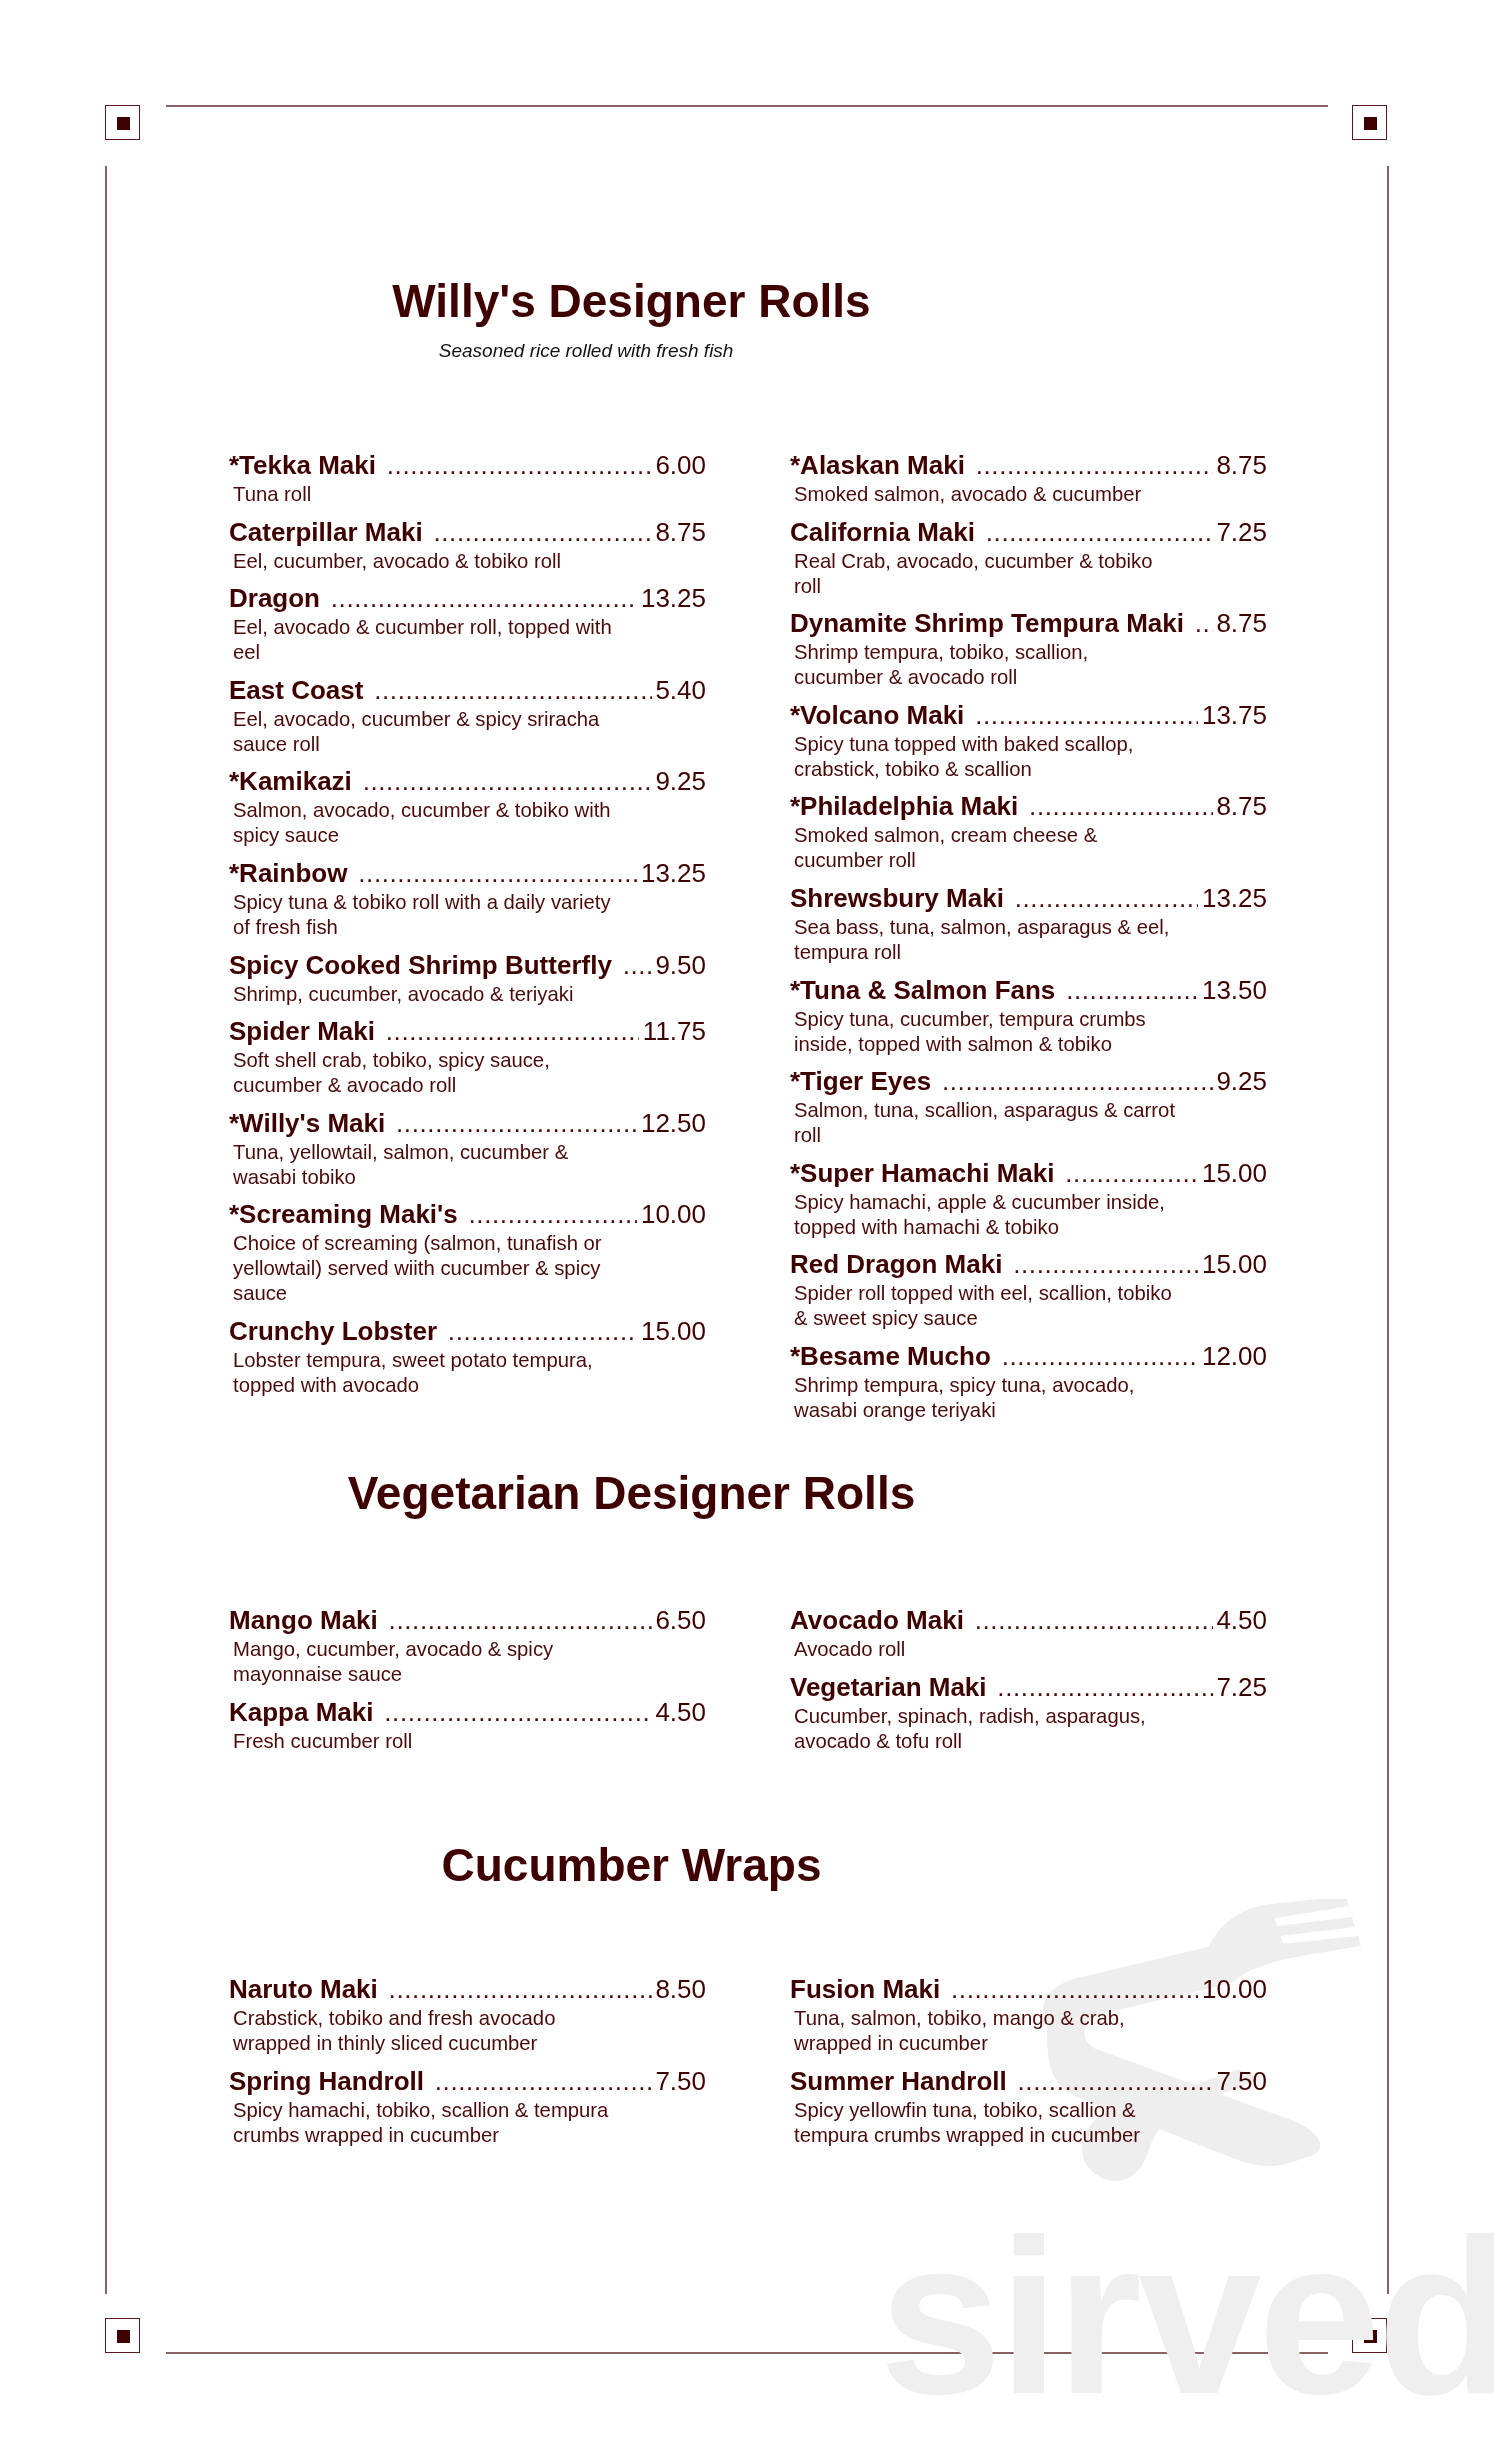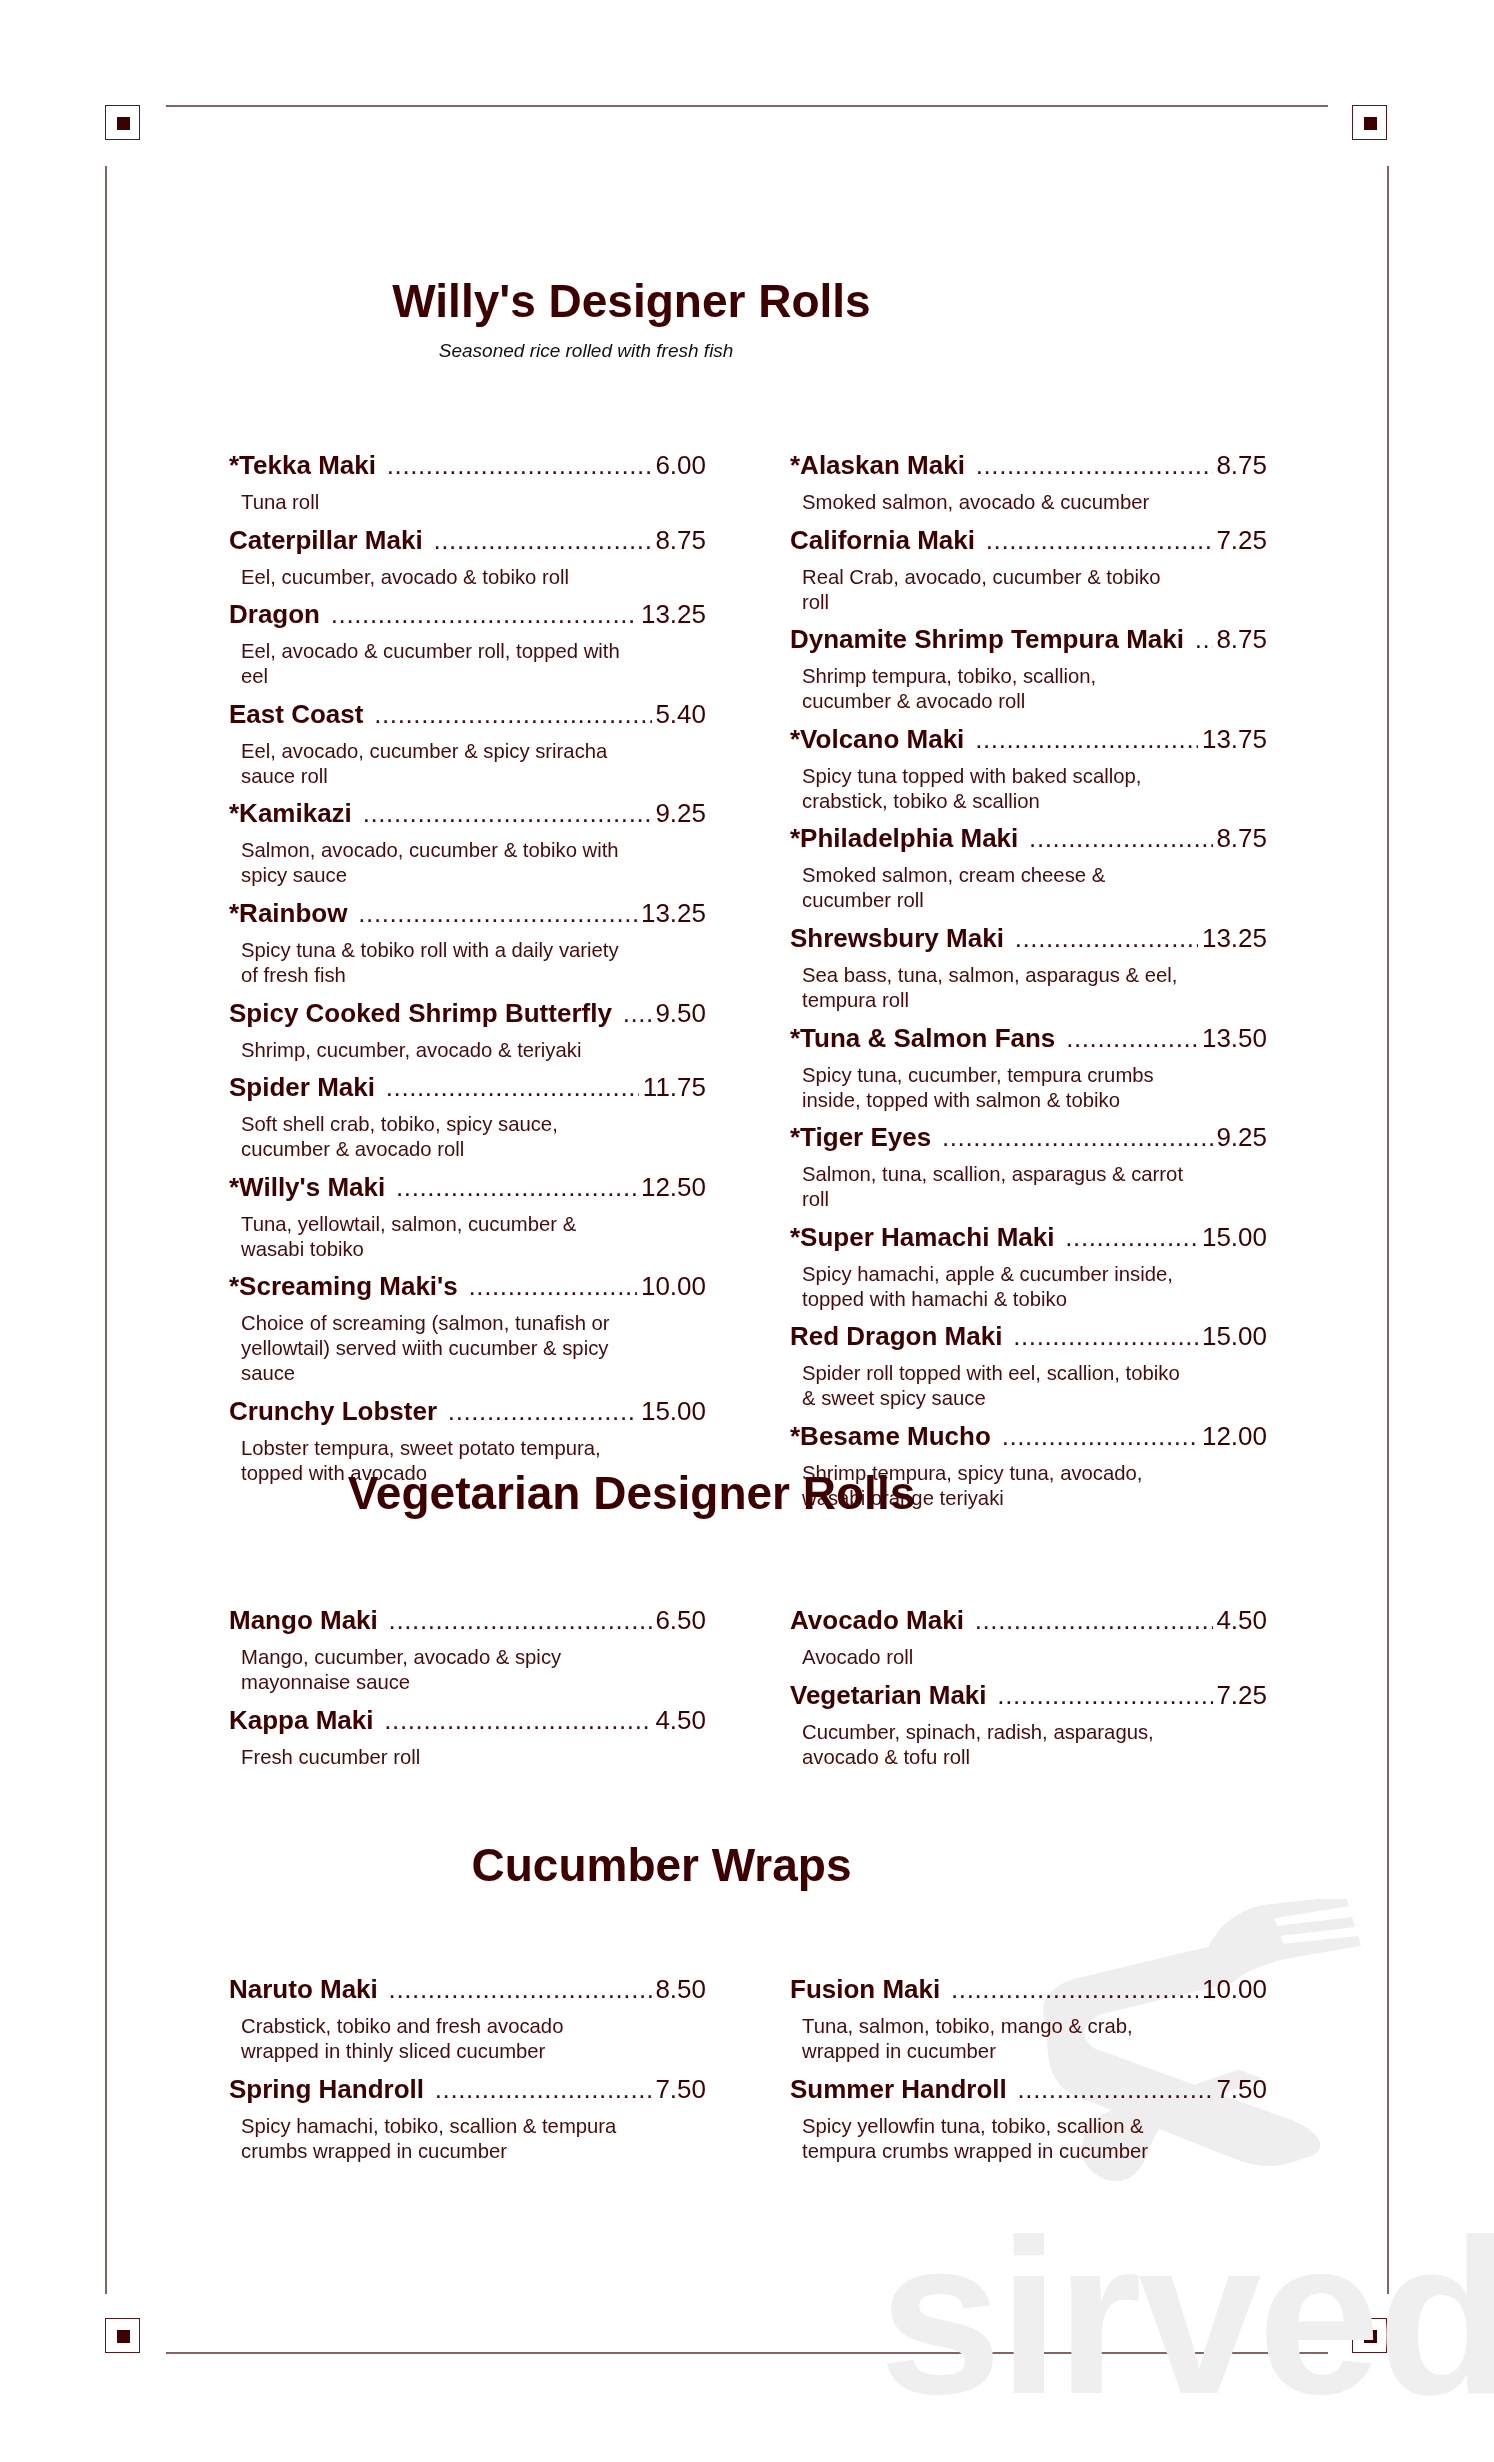--- a/index.html
+++ b/index.html
@@ -45,21 +45,21 @@
   .item-name { font-weight: bold; white-space: nowrap; }
   .leader {
     flex: 1; overflow: hidden; white-space: nowrap; margin: 0 3.6px 0 10.8px;
     color: #4a0808; letter-spacing: 0.6px;
   }
   .leader::before {
     content: "........................................................................................................................................";
   }
   .item-price { white-space: nowrap; }
   .item-desc {
-    font-size: 20.3px; line-height: 25px; color: #4a0a0a; width: 383px; margin: 12px;
+    font-size: 20.3px; line-height: 25px; color: #4a0a0a; width: 383px; margin: 4px;
   }
 </style>
 </head>
 <body>
 
 <div class="frame-line" style="left:166px; top:105px; width:1162px; height:1.8px;"></div>
 <div class="frame-line" style="left:166px; top:2352px; width:1162px; height:1.8px;"></div>
 <div class="frame-line" style="left:105px; top:166px; width:1.8px; height:2128px;"></div>
 <div class="frame-line" style="left:1387px; top:166px; width:1.8px; height:2128px;"></div>
 
@@ -302,21 +302,21 @@
     <div class="item">
     <div class="item-head">
       <span class="item-name">Vegetarian Maki</span>
       <span class="leader"></span>
       <span class="item-price">7.25</span>
     </div>
     <p class="item-desc">Cucumber, spinach, radish, asparagus, avocado &amp;  tofu roll</p>
   </div>
   </div>
 
-<h2 class="section-title" style="top:1842px;margin-left:30px;">Cucumber Wraps</h2>
+<h2 class="section-title" style="top:1842px;">Cucumber Wraps</h2>
 <div class="col left" style="top:1977px;">
     <div class="item">
     <div class="item-head">
       <span class="item-name">Naruto Maki</span>
       <span class="leader"></span>
       <span class="item-price">8.50</span>
     </div>
     <p class="item-desc">Crabstick, tobiko and fresh avocado wrapped in thinly sliced cucumber</p>
   </div>
     <div class="item">

